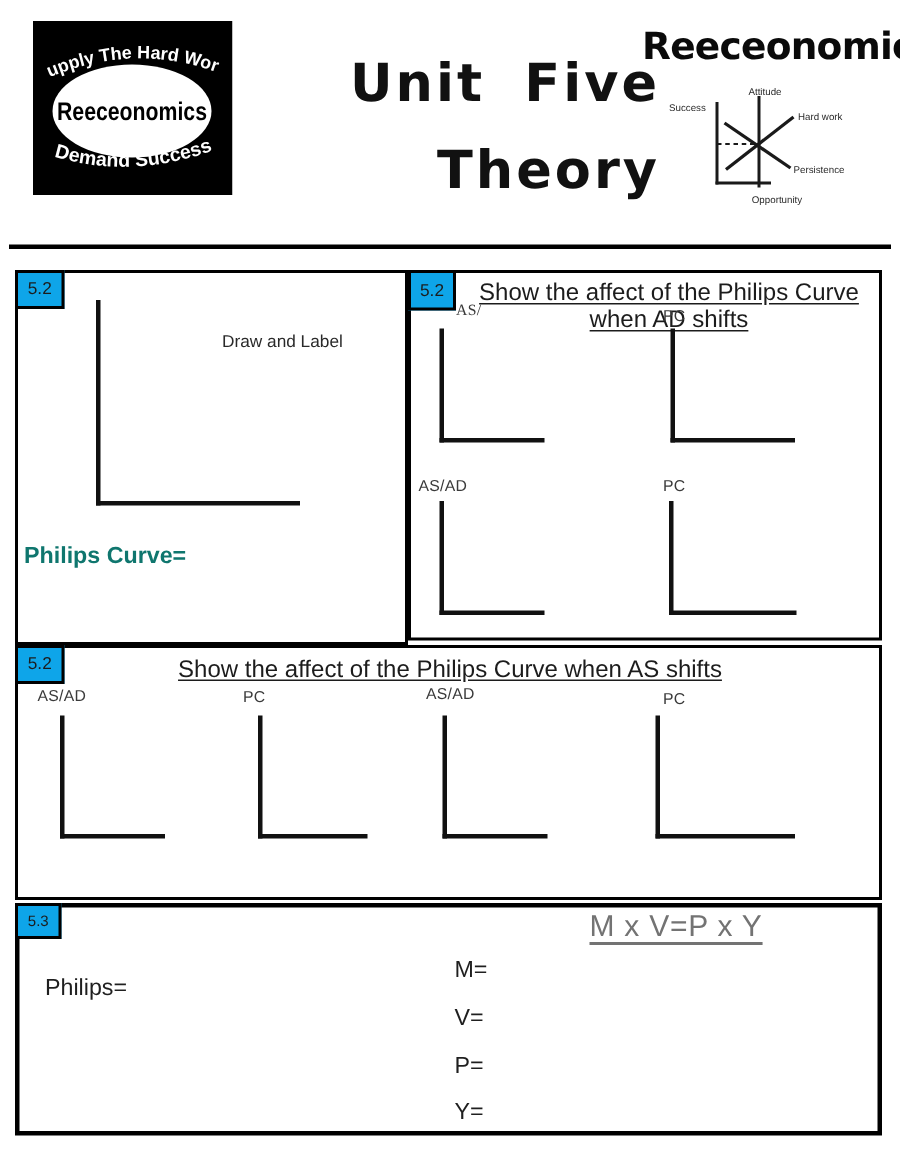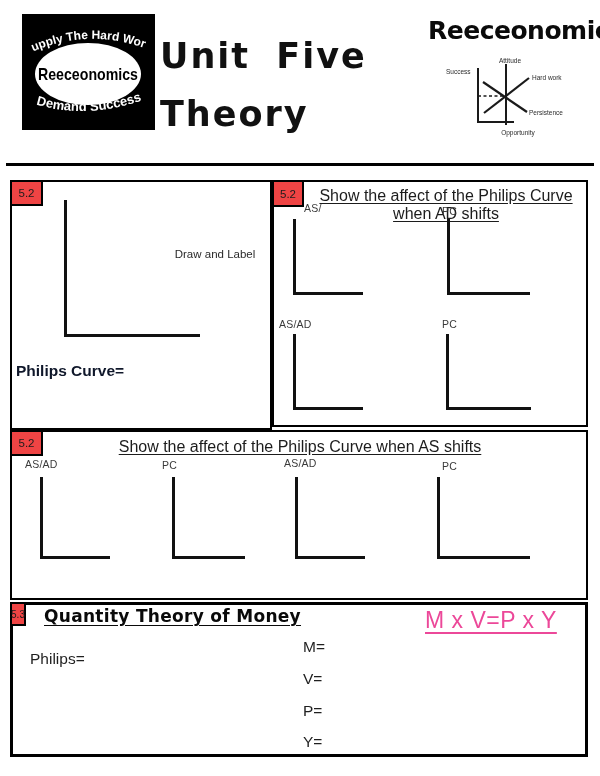--- a/index.html
+++ b/index.html
@@ -4,53 +4,53 @@
 <style>
   html,body { margin:0; padding:0; background:#ffffff; }
   .page {
     position:relative; width:600px; height:776px; background:#ffffff;
     font-family:"Liberation Sans", sans-serif; color:#1c1c1c; overflow:hidden;
   }
 
   
   .logo-box { position:absolute; left:22px; top:14px; width:133px; height:116px; }
   .title-line {
-    position:absolute; left:160px; width:280px; text-align:left;
+    position:absolute; left:160px; width:280px; text-align:right;
     font-family:"DejaVu Sans", sans-serif; font-weight:800; font-size:35px;
     letter-spacing:2px; word-spacing:12px; color:#111;
   }
   .brand-name {
     position:absolute; left:428px; top:16px; width:170px; text-align:center;
     font-family:"DejaVu Sans", sans-serif; font-weight:800; font-size:25px;
     letter-spacing:-0.5px; color:#0a0a0a;
   }
   .brand-graph { position:absolute; left:438px; top:56px; }
 
   .rule { position:absolute; left:6px; top:163px; width:588px; height:3px; background:#000; }
 
   
   .sec { position:absolute; border:2.5px solid #000; background:#fff; box-sizing:border-box; }
   .idbox {
-    position:absolute; border:2px solid #000; background:#ef4444; box-sizing:border-box;
+    position:absolute; border:2px solid #000; background:#0ea5e9; box-sizing:border-box;
     font-size:11.5px; color:#1c1c1c; display:flex; align-items:center; justify-content:center;
   }
   .axes { position:absolute; border-left:3px solid #111; border-bottom:3px solid #111; box-sizing:border-box; }
   .glabel { position:absolute; font-size:10.5px; color:#3a3a3a; letter-spacing:0.2px; }
   .sec-heading { position:absolute; font-size:16px; color:#1c1c1c; text-decoration:underline; text-underline-offset:2px; }
-  .instr { position:absolute; font-size:11.5px; color:#2a2a2a; text-align:center; line-height:18px;margin-top:26px; }
-  .answer-label { position:absolute; font-weight:bold; font-size:15.5px; color:#0f172a;text-align:center; }
+  .instr { position:absolute; font-size:11.5px; color:#2a2a2a; text-align:left; line-height:18px; }
+  .answer-label { position:absolute; font-weight:bold; font-size:15.5px; color:#0f766e;text-align:center; }
 
   
   .qtm-heading {
     position:absolute; font-family:"DejaVu Sans", sans-serif; font-weight:bold; font-size:17px;
     color:#0a0a0a; text-decoration:underline; text-underline-offset:3px; letter-spacing:0.3px;
   }
   .qtm-formula {
-    position:absolute; font-size:23px; color:#ec4899;
-    text-decoration:underline; text-underline-offset:4px; letter-spacing:0.5px;margin-left:32px;
+    position:absolute; font-size:20px; color:#737373;
+    text-decoration:underline; text-underline-offset:4px; letter-spacing:0.5px;
   }
   .qtm-var { position:absolute; font-size:15.5px; color:#1f1f1f; }
 </style>
 </head>
 <body>
 
 <div class="page">
 
   <div class="logo-box">
     <svg width="133" height="116" viewBox="0 0 133 116">
@@ -100,21 +100,21 @@
   <div class="instr" style="left:148px; top:219px; width:134px;">
     <div>Draw and Label</div>
   </div>
   <div class="answer-label" style="left:16px; top:362px;">Philips Curve=</div>
 
   <div class="sec" style="left:272px; top:180px; width:316px; height:247px;"></div>
   <div class="idbox" style="left:272px; top:180px; width:32px; height:27px;">
     <span>5.2</span>
   </div>
   <div class="sec-heading" style="left:306px; top:187px; width:280px; text-align:center;">Show the affect of the Philips Curve when AD shifts</div>
-  <div class="glabel" style="left:304px; top:202px;">AS/</div>
+  <div class="glabel" style="left:304px; top:202px;font-family:Liberation Serif, serif;">AS/</div>
   <div class="axes" style="left:293px; top:219px; width:70px; height:76px;"></div>
   <div class="glabel" style="left:442px; top:205px;">PC</div>
   <div class="axes" style="left:447px; top:219px; width:83px; height:76px;"></div>
   <div class="glabel" style="left:279px; top:318px;">AS/AD</div>
   <div class="axes" style="left:293px; top:334px; width:70px; height:76px;"></div>
   <div class="glabel" style="left:442px; top:318px;">PC</div>
   <div class="axes" style="left:446px; top:334px; width:85px; height:76px;"></div>
 
   <div class="sec" style="left:10px; top:430px; width:578px; height:170px;"></div>
   <div class="idbox" style="left:10px; top:430px; width:33px; height:26px;">
@@ -124,24 +124,23 @@
   <div class="glabel" style="left:25px; top:458px;">AS/AD</div>
   <div class="axes" style="left:40px; top:477px; width:70px; height:82px;"></div>
   <div class="glabel" style="left:162px; top:459px;">PC</div>
   <div class="axes" style="left:172px; top:477px; width:73px; height:82px;"></div>
   <div class="glabel" style="left:284px; top:457px;">AS/AD</div>
   <div class="axes" style="left:295px; top:477px; width:70px; height:82px;"></div>
   <div class="glabel" style="left:442px; top:460px;">PC</div>
   <div class="axes" style="left:437px; top:477px; width:93px; height:82px;"></div>
 
   <div class="sec" style="left:10px; top:602px; width:578px; height:155px; border-width:3px;"></div>
-  <div class="idbox" style="left:10px; top:602px; width:16px; height:24px; font-size:10px;">
+  <div class="idbox" style="left:10px; top:602px; width:31px; height:24px; font-size:10px;">
     <span>5.3</span>
   </div>
-  <div class="qtm-heading" style="left:44px; top:606px;">Quantity Theory of Money</div>
   <div class="qtm-formula" style="left:393px; top:607px;">M x V=P x Y</div>
   <div class="qtm-var" style="left:30px; top:650px;">Philips=</div>
   <div class="qtm-var" style="left:303px; top:638px;">M=</div>
   <div class="qtm-var" style="left:303px; top:670px;">V=</div>
   <div class="qtm-var" style="left:303px; top:702px;">P=</div>
   <div class="qtm-var" style="left:303px; top:733px;">Y=</div>
 
 </div>
 
 </body></html>

